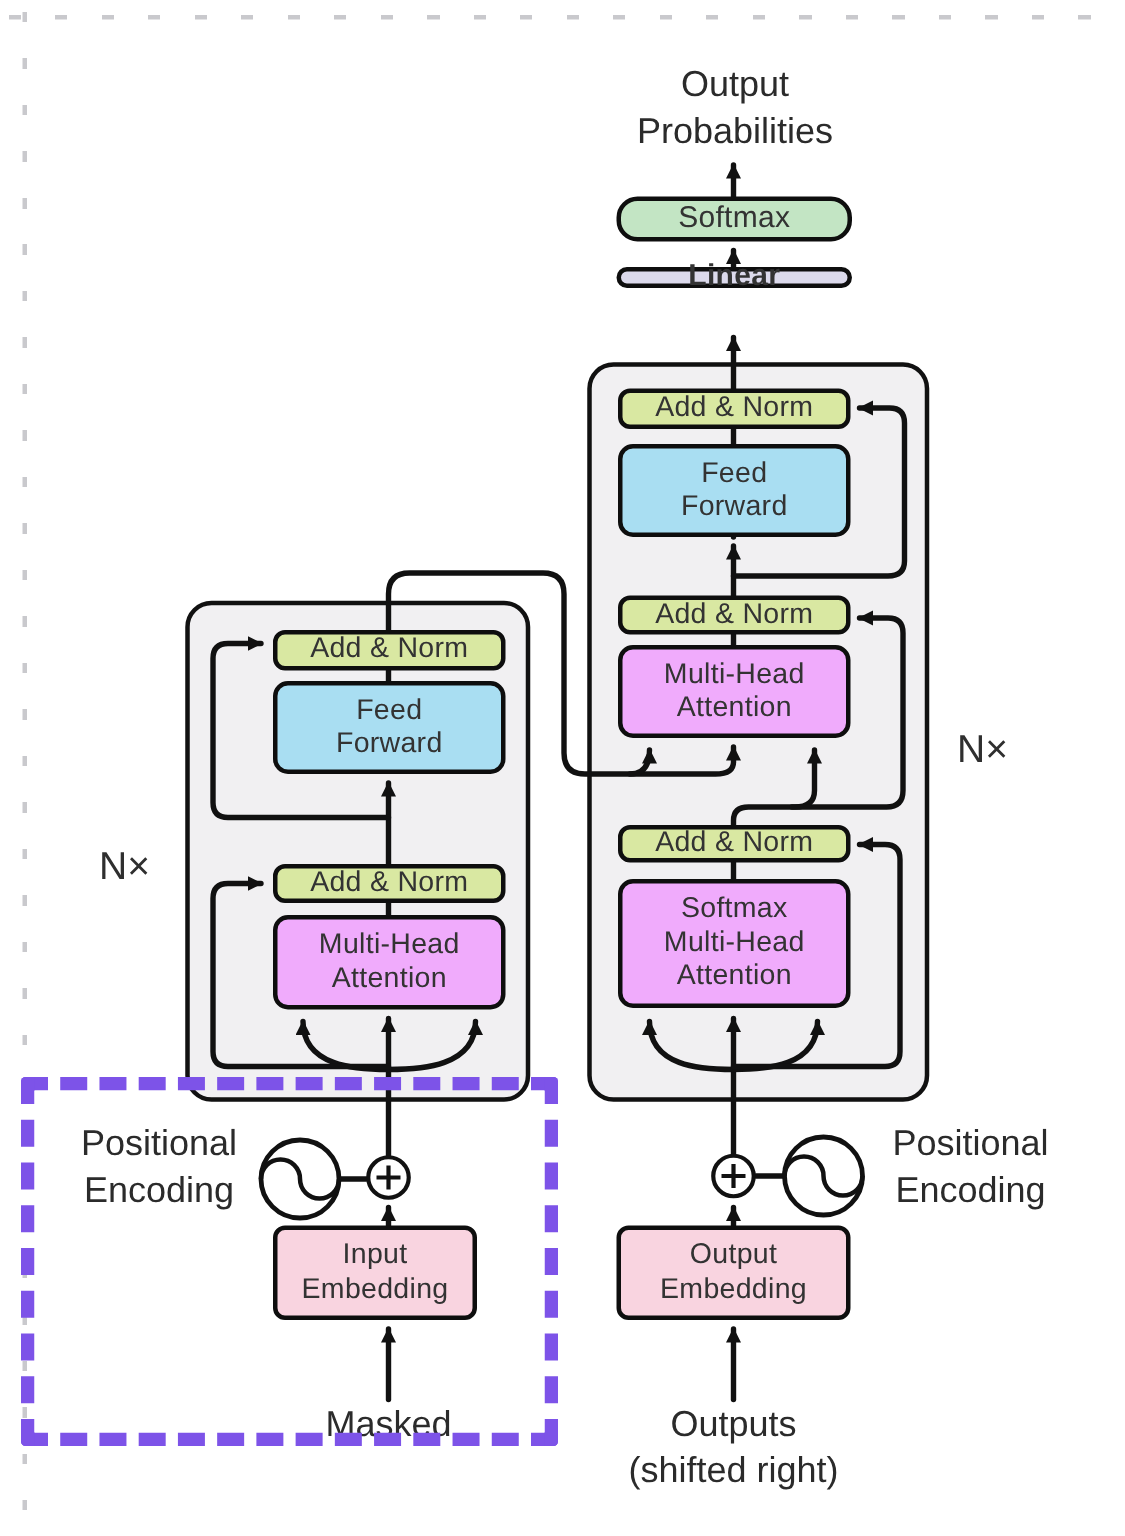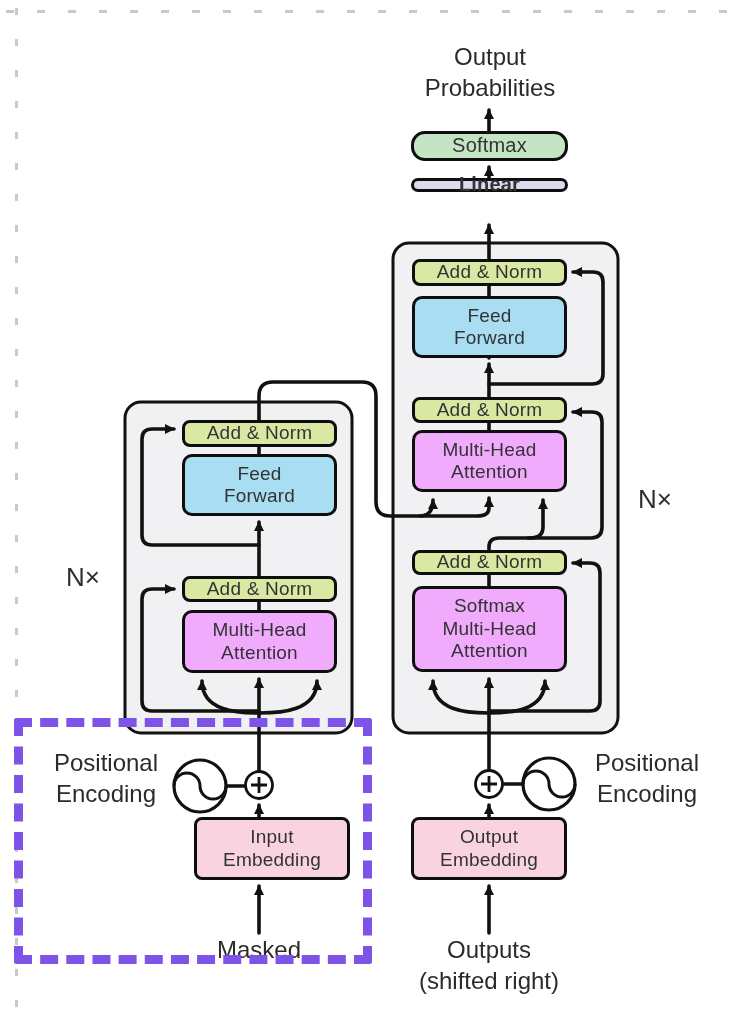--- a/index.html
+++ b/index.html
@@ -145,21 +145,21 @@
   <div class="box c-orange r10" style="left:182px; top:610px; width:155px; height:63px;">Multi-Head
 Attention</div>
 
   <div class="lbl nx" style="left:58px; top:561px; width:50px;">N×</div>
   <div class="lbl nx" style="left:630px; top:483px; width:50px;">N×</div>
 
   <div class="lbl" style="left:40px; top:748px; width:132px;">Positional
 Encoding</div>
   <div class="lbl" style="left:581px; top:748px; width:132px;">Positional
 Encoding</div>
-  <div class="box c-pink r8" style="left:182px; top:817px; width:156px; height:63px;margin-left:12px;">Input
+  <div class="box c-pink r8" style="left:182px; top:817px; width:136px; height:63px;">Input
 Embedding</div>
   <div class="box c-pink r8" style="left:411px; top:817px; width:156px; height:63px;">Output
 Embedding</div>
 
   <div class="lbl" style="left:199px; top:935px; width:120px;">Masked</div>
   <div class="lbl" style="left:399px; top:935px; width:180px;">Outputs
 (shifted right)</div>
 
   <div class="hl-box"></div>
 

